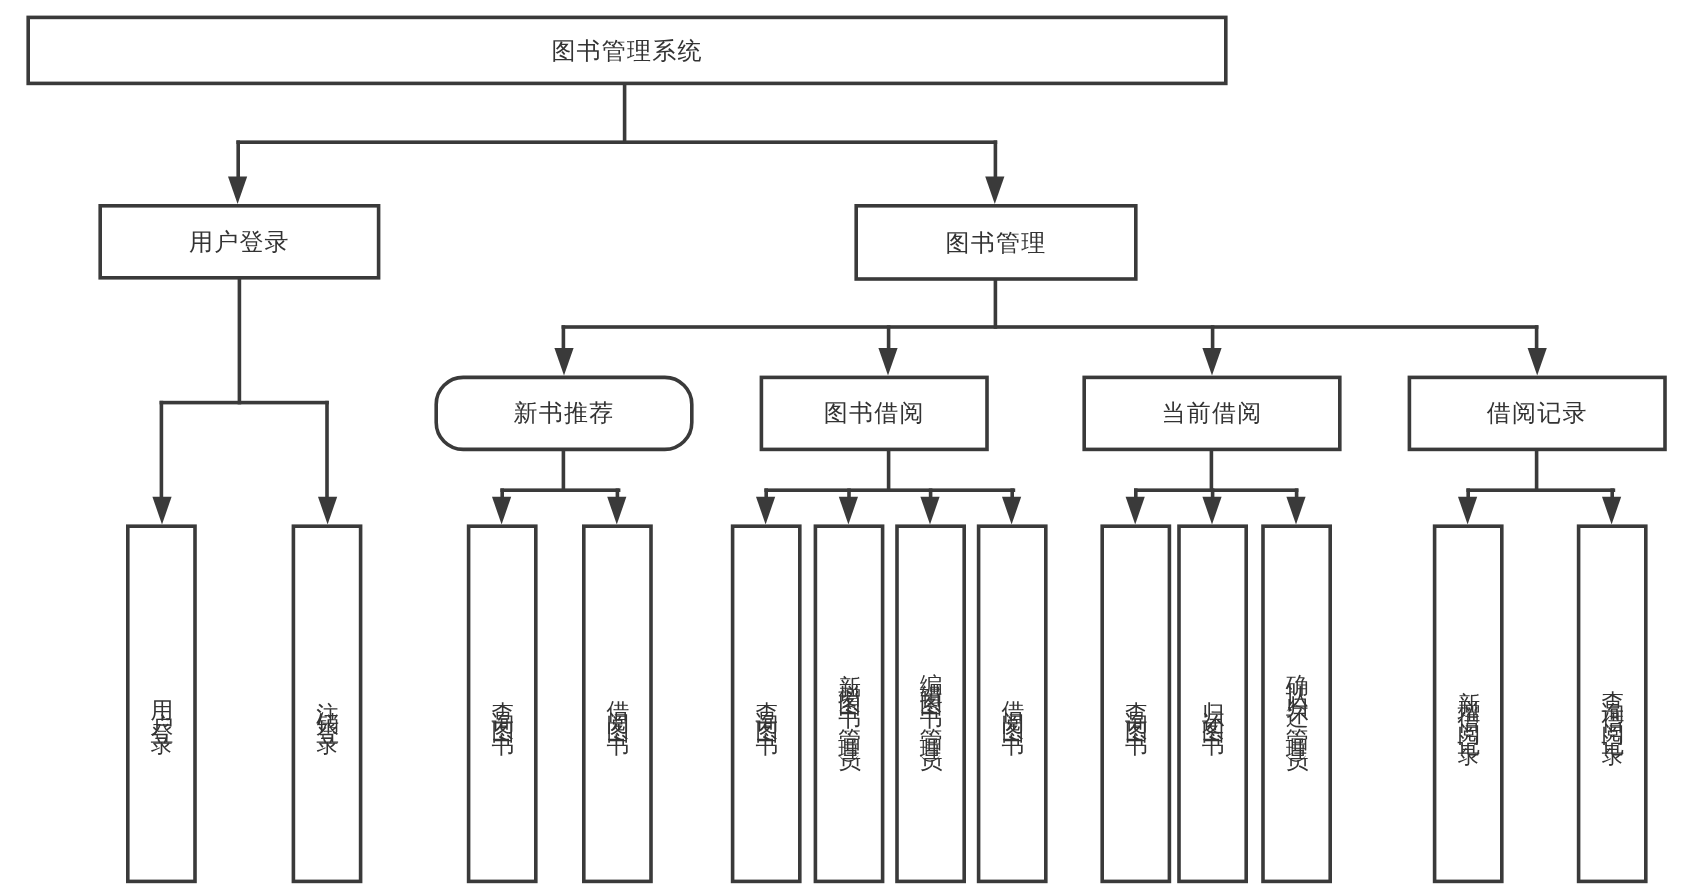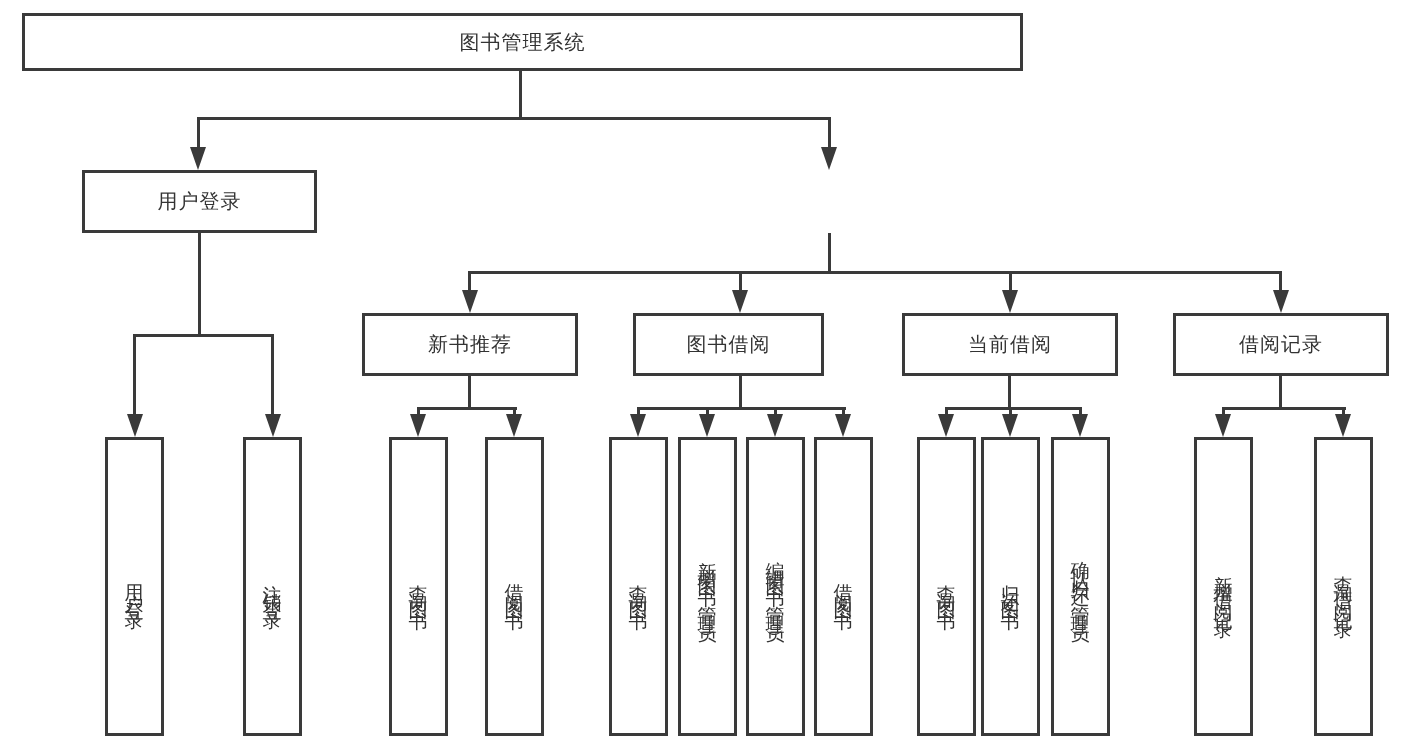--- a/index.html
+++ b/index.html
@@ -61,40 +61,41 @@
   <div class="box h-box" style="left:22px; top:13px; width:1001px; height:58px;">图书管理系统</div>
 
   <div class="ln" style="left:519px; top:70px; width:3px; height:50px;"></div>
   <div class="ln" style="left:197px; top:117px; width:634px; height:3px;"></div>
   <div class="ln" style="left:197px; top:117px; width:3px; height:33px;"></div>
   <div class="ln" style="left:828px; top:117px; width:3px; height:33px;"></div>
   <div class="ah" style="left:190px; top:147px;"></div>
   <div class="ah" style="left:821px; top:147px;"></div>
 
   <div class="box h-box" style="left:82px; top:170px; width:235px; height:63px;">用户登录</div>
+  <div class="box h-box" style="left:712px; top:170px; width:236px; height:64px;">图书管理</div>
 
   <div class="ln" style="left:198px; top:232px; width:3px; height:105px;"></div>
   <div class="ln" style="left:133px; top:334px; width:141px; height:3px;"></div>
   <div class="ln" style="left:133px; top:334px; width:3px; height:83px;"></div>
   <div class="ln" style="left:271px; top:334px; width:3px; height:83px;"></div>
   <div class="ah" style="left:127px; top:414px;"></div>
   <div class="ah" style="left:265px; top:414px;"></div>
 
   <div class="ln" style="left:828px; top:233px; width:3px; height:41px;"></div>
   <div class="ln" style="left:468px; top:271px; width:814px; height:3px;"></div>
   <div class="ln" style="left:468px; top:271px; width:3px; height:22px;"></div>
   <div class="ln" style="left:739px; top:271px; width:3px; height:22px;"></div>
   <div class="ln" style="left:1009px; top:271px; width:3px; height:22px;"></div>
   <div class="ln" style="left:1279px; top:271px; width:3px; height:22px;"></div>
   <div class="ah" style="left:462px; top:290px;"></div>
   <div class="ah" style="left:732px; top:290px;"></div>
   <div class="ah" style="left:1002px; top:290px;"></div>
   <div class="ah" style="left:1273px; top:290px;"></div>
 
-  <div class="box h-box" style="left:362px; top:313px; width:216px; height:63px;">新书推荐</div>
+  <div class="box h-box" style="left:362px; top:313px; width:216px; height:63px;border-radius:24px;">新书推荐</div>
   <div class="box h-box" style="left:633px; top:313px; width:191px; height:63px;">图书借阅</div>
   <div class="box h-box" style="left:1173px; top:313px; width:216px; height:63px;">借阅记录</div>
   <div class="box h-box" style="left:902px; top:313px; width:216px; height:63px;">当前借阅</div>
 
   <div class="ln" style="left:468px; top:375px; width:3px; height:35px;"></div>
   <div class="ln" style="left:417px; top:407px; width:100px; height:3px;"></div>
   <div class="ln" style="left:417px; top:407px; width:3px; height:11px;"></div>
   <div class="ln" style="left:513px; top:407px; width:3px; height:11px;"></div>
   <div class="ah" style="left:410px; top:414px;"></div>
   <div class="ah" style="left:506px; top:414px;"></div>

